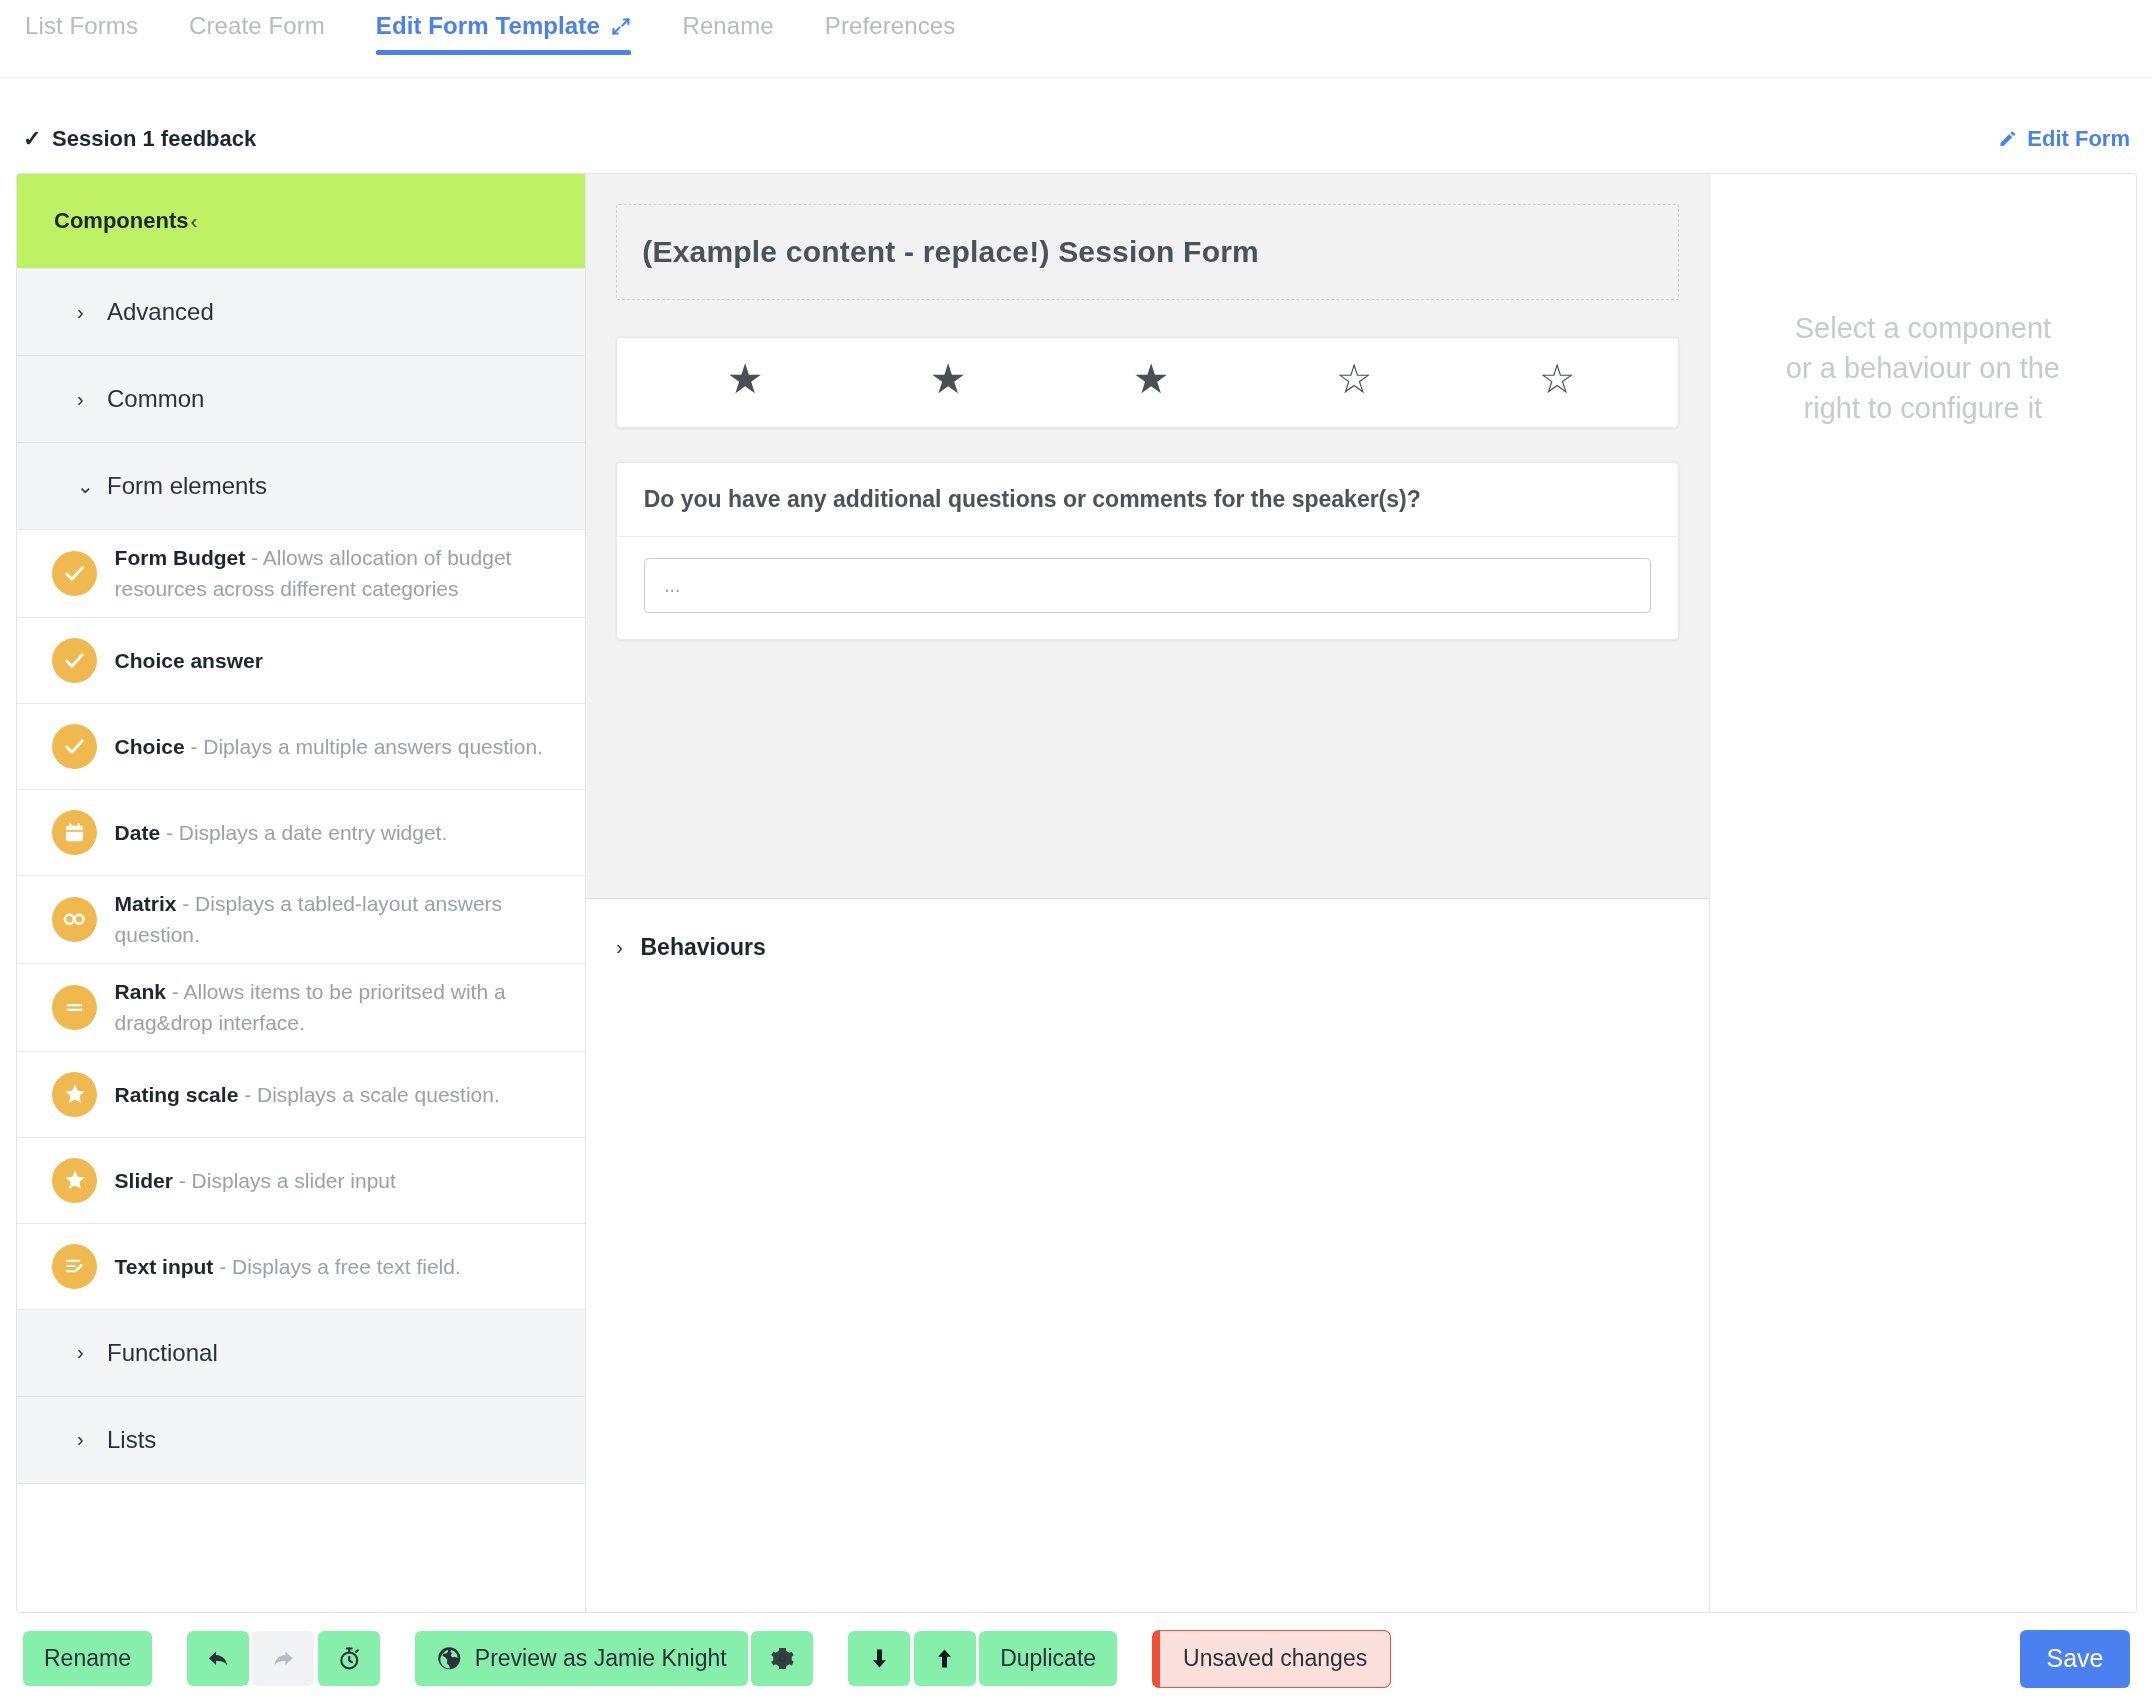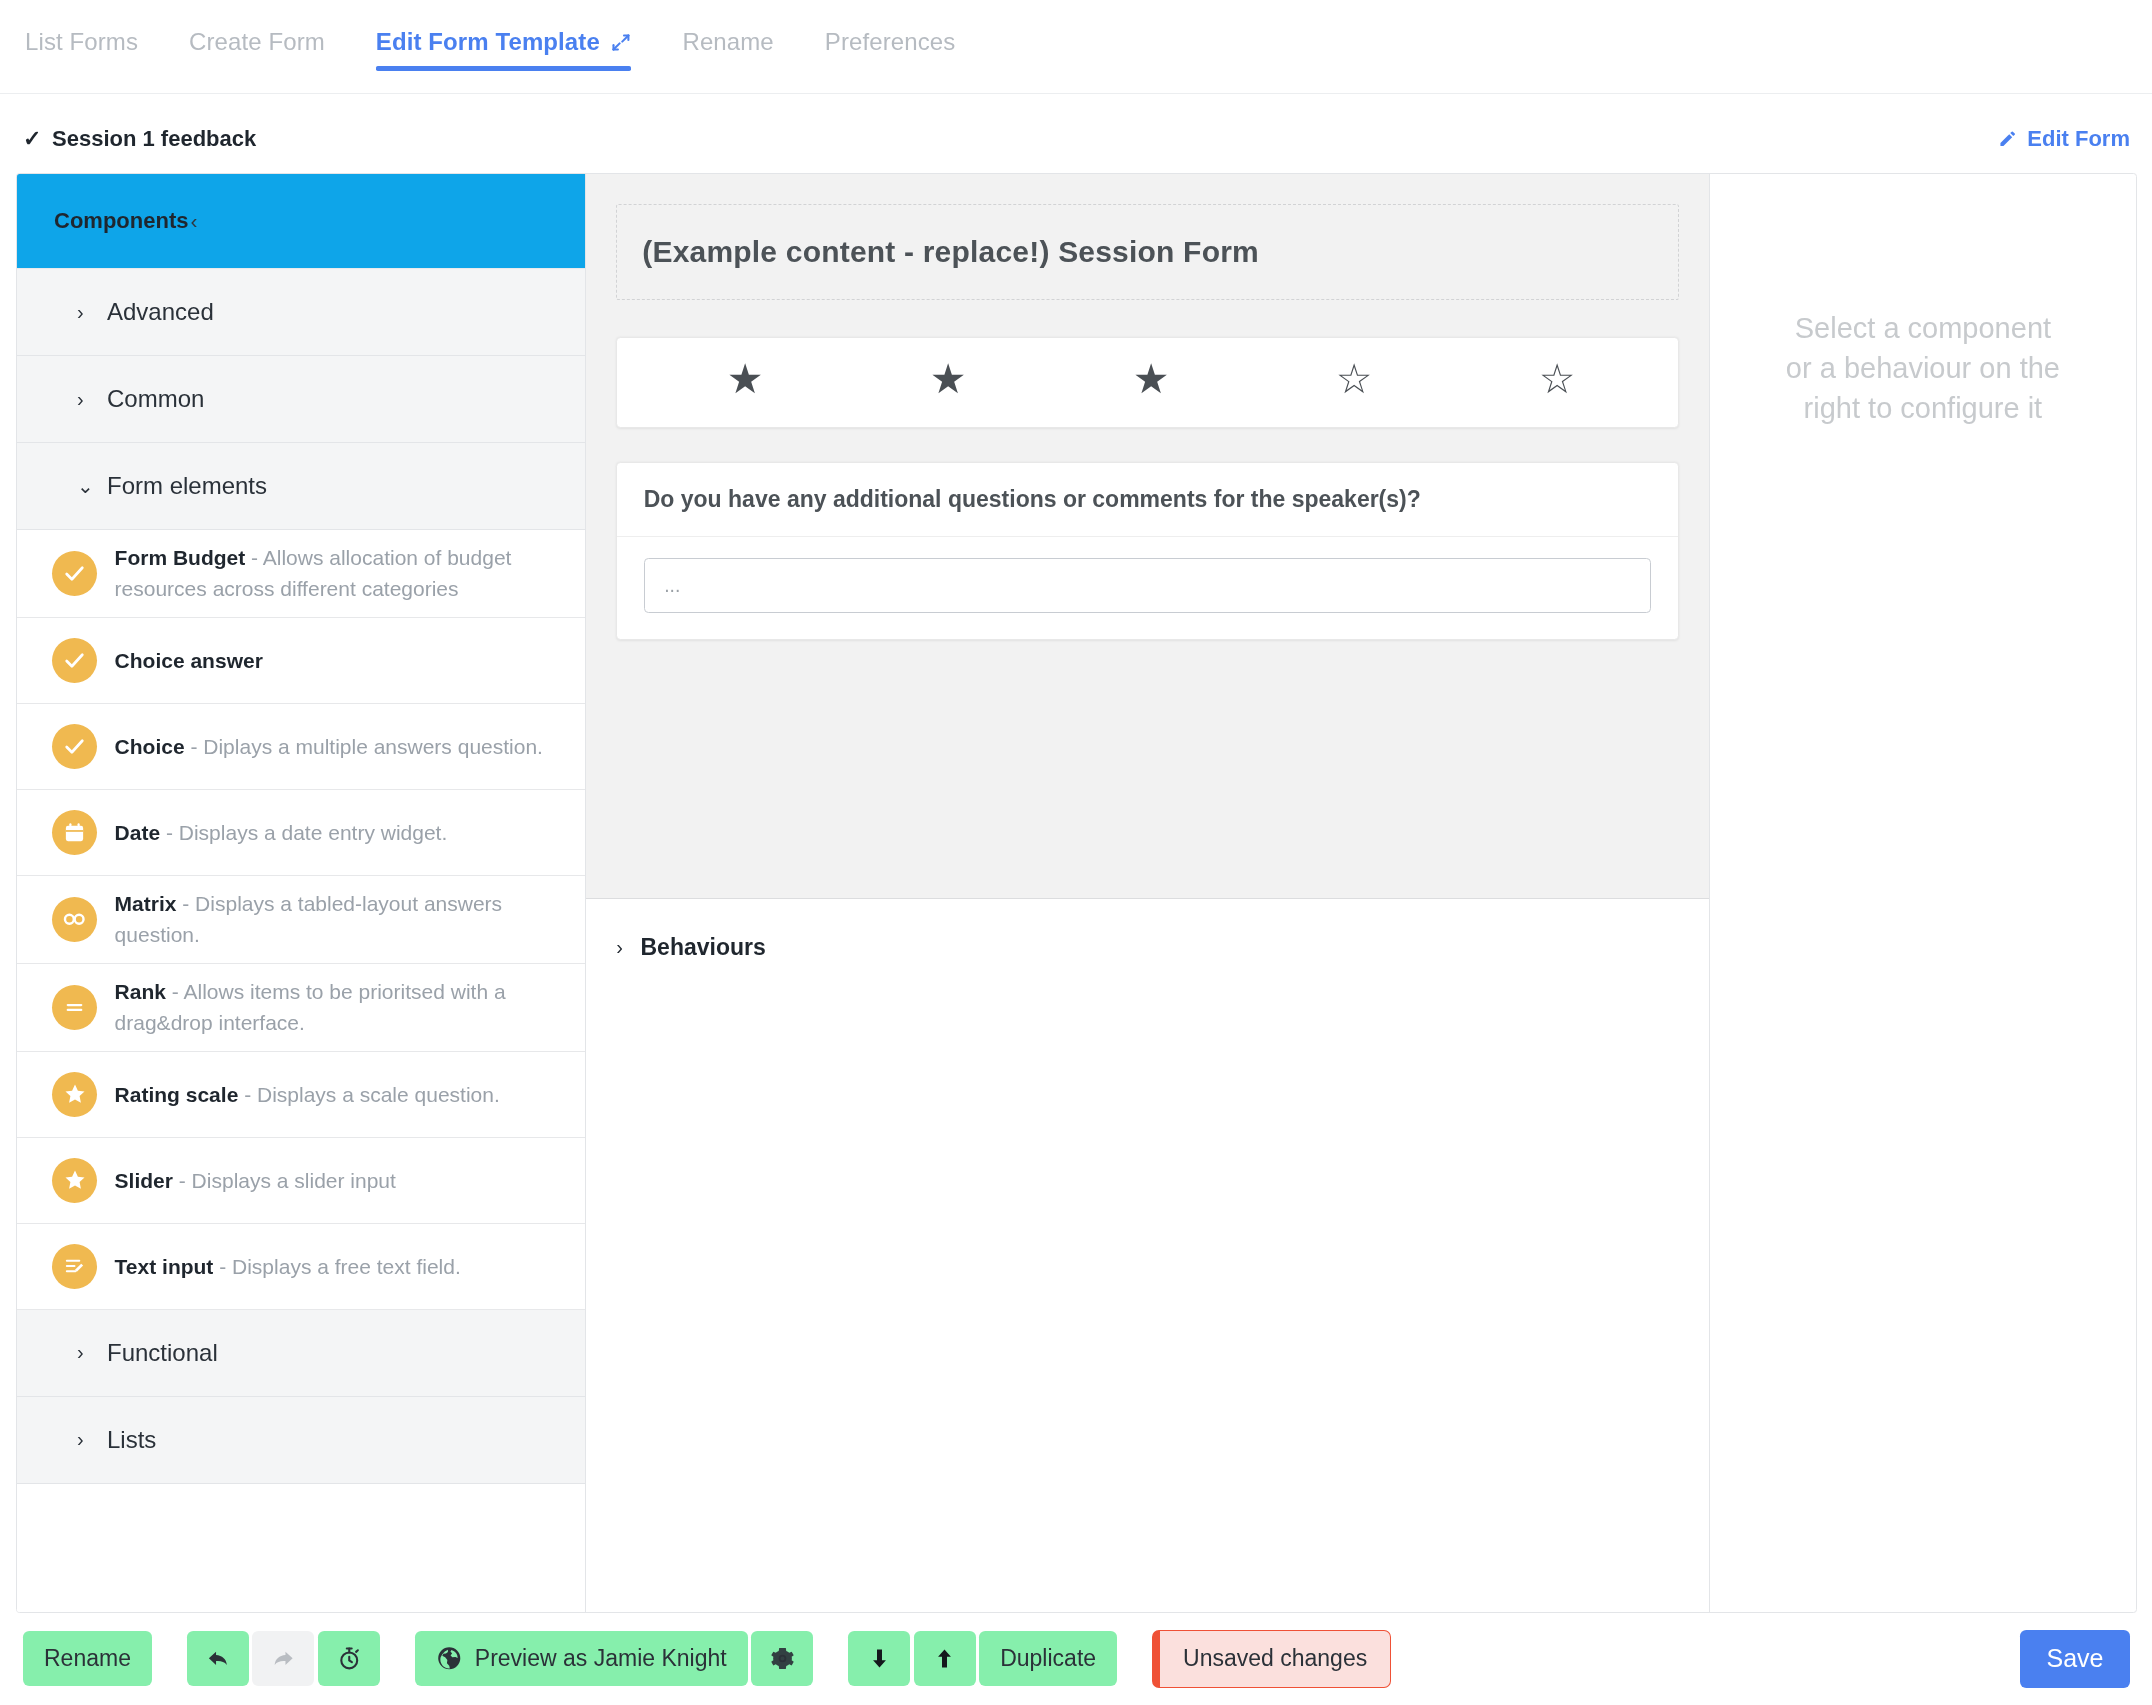--- a/index.html
+++ b/index.html
@@ -7,21 +7,21 @@
     margin: 0; padding: 0;
     width: 2153px; height: 1705px;
     background: #ffffff;
     font-family: "Liberation Sans", sans-serif;
     -webkit-font-smoothing: antialiased;
   }
   .page { position: relative; width: 2153px; height: 1705px; overflow: hidden; }
 
   
   .tabbar {
-    position: absolute; left: 0; top: 16px; width: 2153px; height: 78px;
+    position: absolute; left: 0; top: 0; width: 2153px; height: 78px;
     border-bottom: 1.8px solid #eceef0;
     display: flex; align-items: flex-start; padding-left: 25px;
   }
   .tab {
     position: relative;
     font-size: 24px; color: #b6bbc1; font-weight: 400;
     padding: 12.4px 0 25px 0; margin-right: 51px;
     letter-spacing: 0.1px; white-space: nowrap; cursor: pointer;
     display: flex; align-items: center; gap: 10.6px;
   }
@@ -56,21 +56,21 @@
     background: #fff; display: flex; overflow: hidden;
   }
   .col-left  { width: 573px; border-right: 1.8px solid #e3e5e8; display:flex; flex-direction:column; }
   .col-mid   { flex: 1 1 auto; display: flex; flex-direction: column; min-width: 0; }
   .col-right { width: 430px; border-left: 1.8px solid #e3e5e8; display:flex; align-items:flex-start; justify-content:center; }
 
   
   .components-head {
     height: 95px; display: flex; align-items: center; padding-left: 37px;
     font-size: 22px; font-weight: 700; color: #1f262e; gap: 2px;
-    background: #0ea5e9; border-bottom: 0.9px solid #e9eaec;
+    background: #bef264; border-bottom: 0.9px solid #e9eaec;
   }
   .components-head .chev { font-size: 21px; color:#30363d; font-weight:400; }
 
   .group-row {
     height: 87px; background: #f4f5f6; border-bottom: 0.9px solid #e3e5e8;
     display: flex; align-items: center; padding-left: 60px;
     font-size: 24px; color: #2a3139; cursor: pointer; gap: 17.6px;
   }
   .group-row .tri { font-size: 20px; color: #2a3139; width: 12.4px; display:inline-block; }
 

